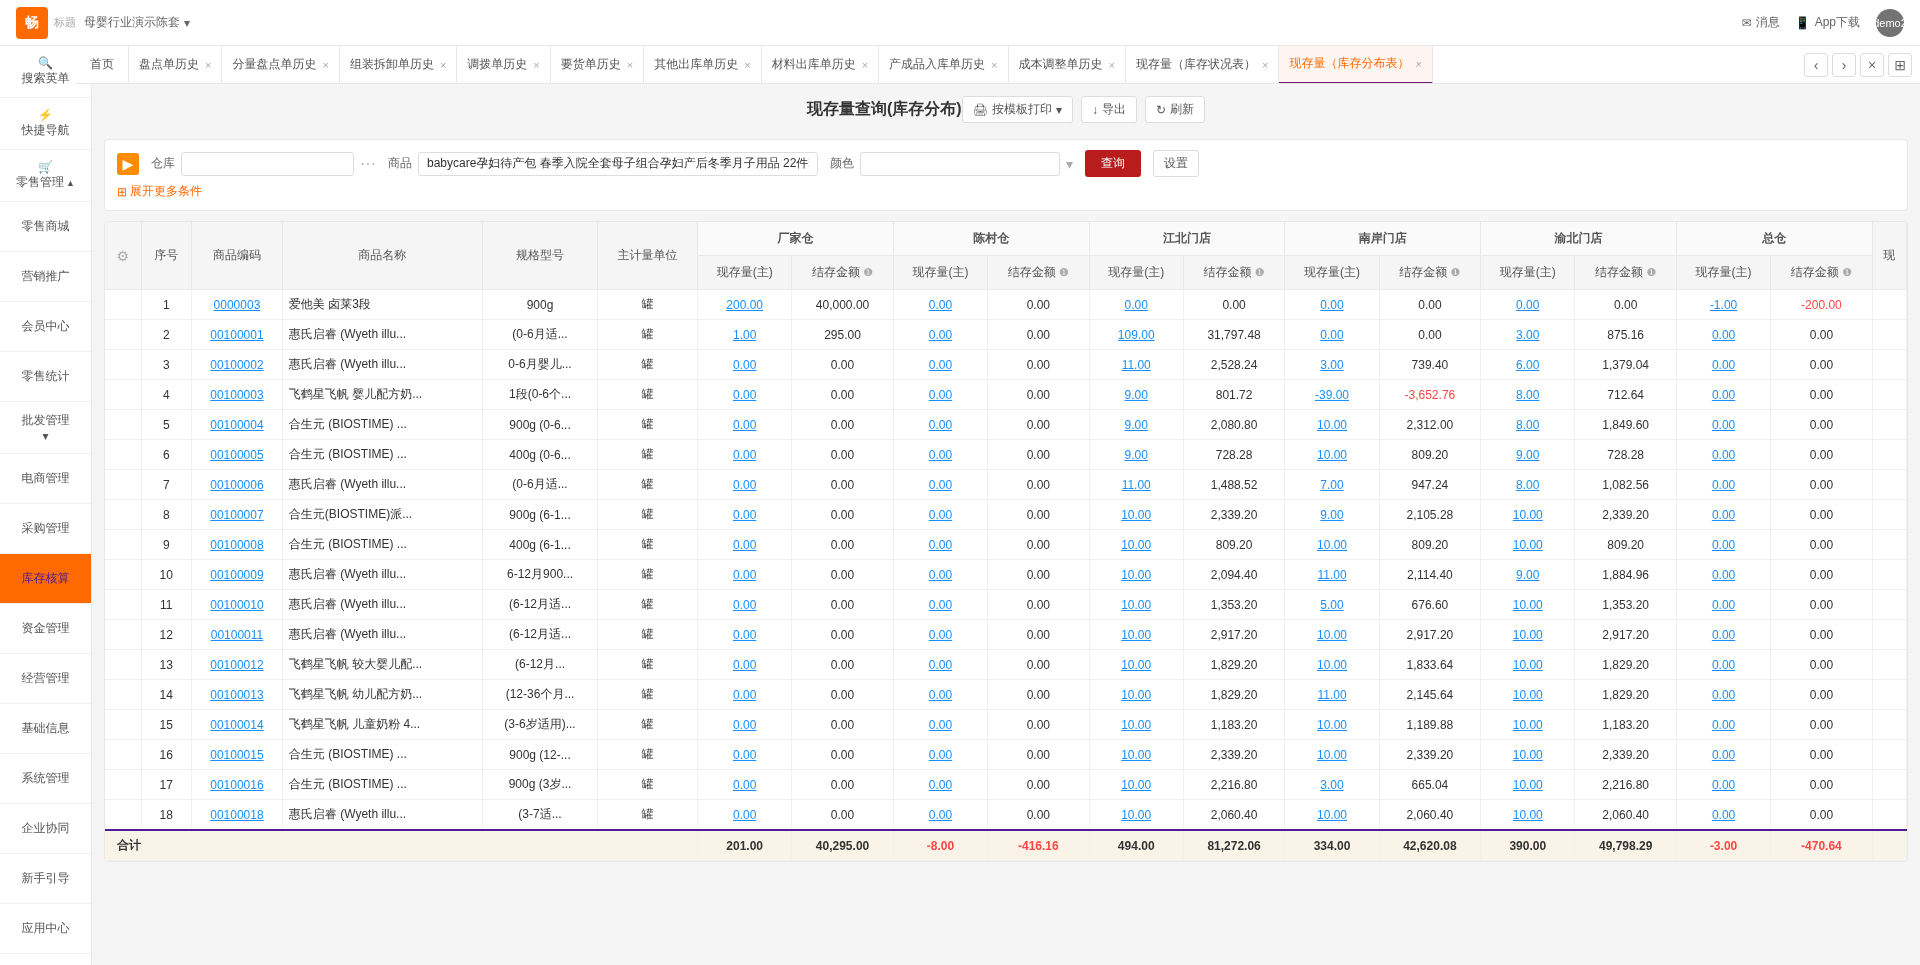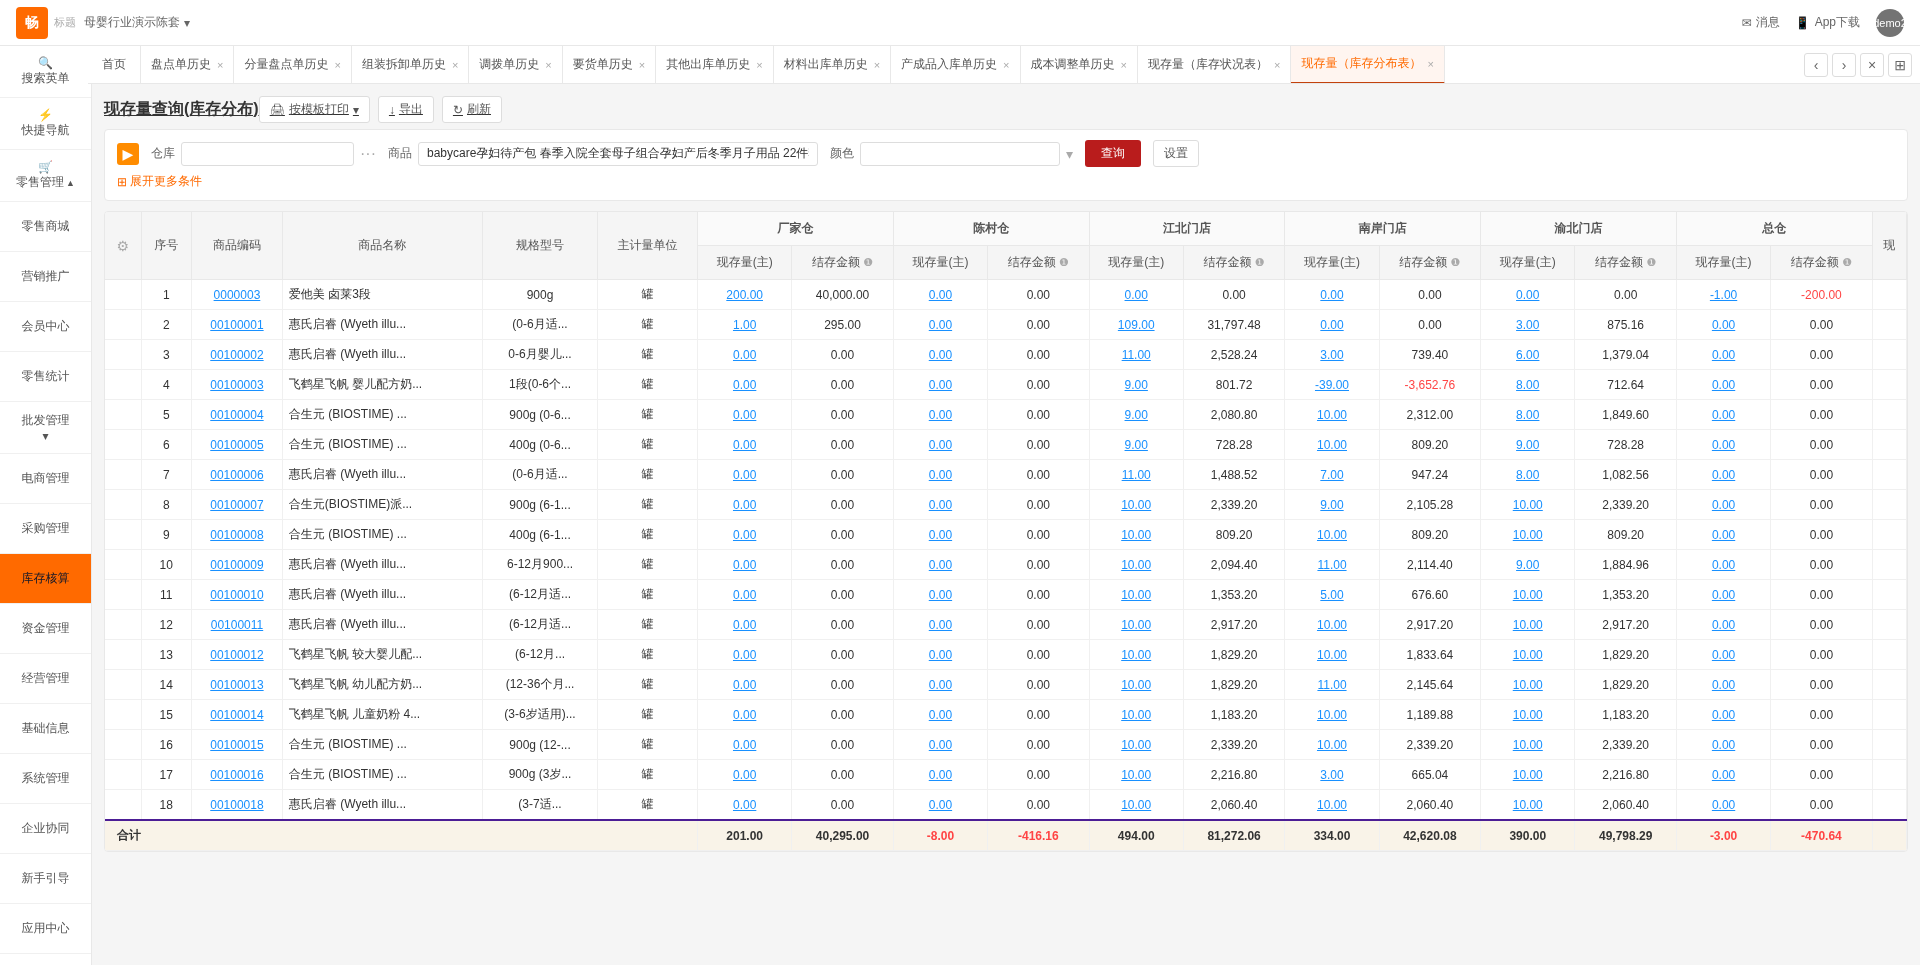--- a/index.html
+++ b/index.html
@@ -43,27 +43,27 @@
       flex-direction: column;
       align-items: center;
       justify-content: center;
       padding: 10px 4px;
       cursor: pointer;
       color: #555;
       font-size: 12px;
       border-bottom: 1px solid #f0f0f0;
       min-height: 50px;
     }
-    .sidebar-item.active { background: #ff6a00; color: #0f172a; }
+    .sidebar-item.active { background: #ff6a00; color: #4c1d95; }
 
     
     .nav-tabs-bar {
       position: fixed;
       top: 46px;
-      left: 88px;
+      left: 76px;
       right: 0;
       height: 38px;
       background: #fff;
       border-bottom: 1px solid #e8e8e8;
       display: flex;
       align-items: center;
       overflow: hidden;
       z-index: 90;
     }
     .nav-tab {
@@ -72,21 +72,21 @@
       gap: 4px;
       padding: 0 10px;
       height: 38px;
       font-size: 12px;
       color: #555;
       cursor: pointer;
       white-space: nowrap;
       border-right: 1px solid #e8e8e8;
       flex-shrink: 0;
     }
-    .nav-tab.active { color: #ff6a00; background: #fff5f0; border-bottom: 2px solid #c2410c; }
+    .nav-tab.active { color: #ff6a00; background: #fff5f0; border-bottom: 2px solid #701a75; }
     .nav-tab .close-x { color: #aaa; font-size: 11px; margin-left: 2px; }
     .nav-tab-home { padding: 0 14px; font-weight: 500; }
     .nav-tabs-actions { display: flex; align-items: center; margin-left: auto; padding: 0 8px; gap: 4px; }
     .nav-tab-btn { width: 24px; height: 24px; border: 1px solid #ddd; border-radius: 3px; display: flex; align-items: center; justify-content: center; cursor: pointer; background: #fff; color: #666; font-size: 14px; }
 
     
     .main-content {
       position: fixed;
       top: 84px;
       left: 92px;
@@ -94,23 +94,22 @@
       bottom: 0;
       overflow: auto;
       background: #f5f5f5;
       padding: 12px;
     }
 
     
     .page-header {
       display: flex;
       align-items: center;
-      justify-content: flex-start;
-      margin-bottom: 6px;
-      text-decoration: underline;
+      justify-content: center;
+      margin-bottom: 16px;
     }
     .page-title { font-size: 16px; font-weight: bold; color: #333; }
     .page-actions { display: flex; gap: 8px; }
     .btn-action { padding: 4px 10px; border: 1px solid #ddd; border-radius: 3px; background: #fff; cursor: pointer; font-size: 12px; color: #555; display: flex; align-items: center; gap: 4px; }
 
     
     .filter-bar {
       background: #fff;
       border: 1px solid #e8e8e8;
       border-radius: 4px;

